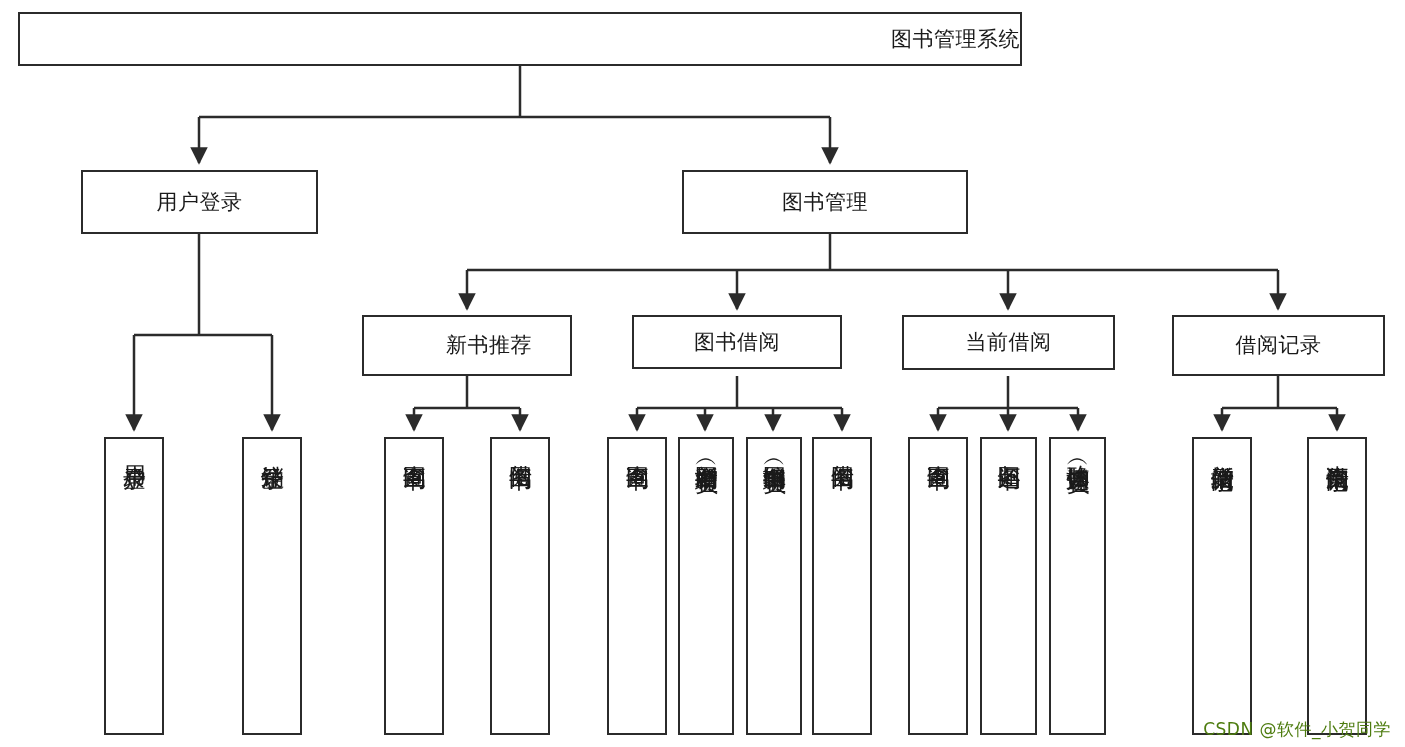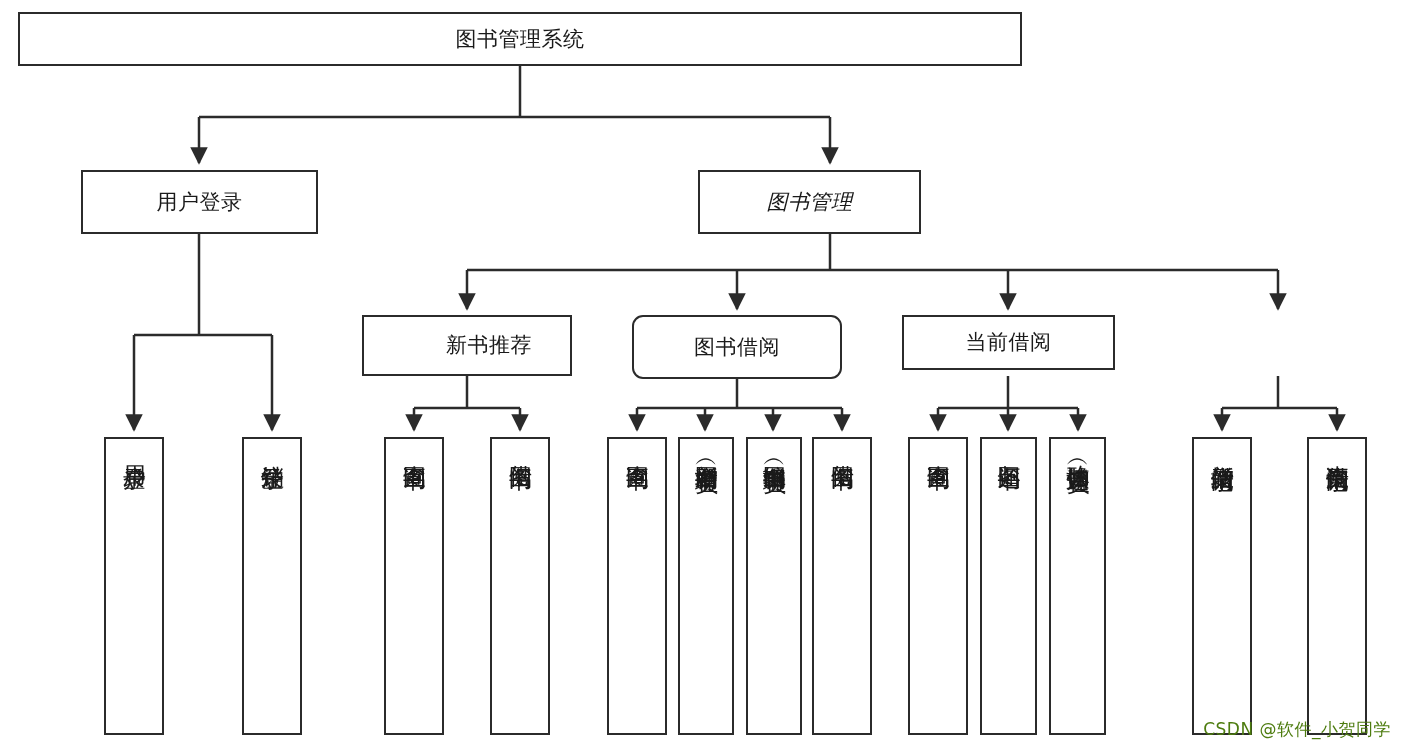--- a/index.html
+++ b/index.html
@@ -126,40 +126,43 @@
       <path d="M 1008 408 L 1008 430" marker-end="url(#arrow)"></path>
       <path d="M 1078 408 L 1078 430" marker-end="url(#arrow)"></path>
 
       <path d="M 1278 376 L 1278 408"></path>
       <path d="M 1222 408 L 1337 408"></path>
       <path d="M 1222 408 L 1222 430" marker-end="url(#arrow)"></path>
       <path d="M 1337 408 L 1337 430" marker-end="url(#arrow)"></path>
     </g>
   </svg>
 
-  <div class="node root horizontal" style="left:18px; top:12px; width:1004px; height:54px;">
+  <div class="node root horizontal" style="left:18px; top:12px; width:1004px; height:54px;justify-content:flex-end;">
     <span class="node-label">图书管理系统</span>
   </div>
 
   <div class="node horizontal" style="left:81px; top:170px; width:237px; height:64px;">
     <span class="node-label">用户登录</span>
   </div>
-  <div class="node horizontal" style="left:698px; top:170px; width:223px; height:64px;font-style:italic;">
+  <div class="node horizontal" style="left:682px; top:170px; width:286px; height:64px;">
     <span class="node-label">图书管理</span>
   </div>
 
   <div class="node horizontal" style="left:362px; top:315px; width:210px; height:61px;padding-left:44px;">
     <span class="node-label">新书推荐</span>
   </div>
-  <div class="node horizontal" style="left:632px; top:315px; width:210px; height:64px;border-radius:11px;">
+  <div class="node horizontal" style="left:632px; top:315px; width:210px; height:54px;">
     <span class="node-label">图书借阅</span>
   </div>
   <div class="node horizontal" style="left:902px; top:315px; width:213px; height:55px;">
     <span class="node-label">当前借阅</span>
   </div>
+  <div class="node horizontal" style="left:1172px; top:315px; width:213px; height:61px;">
+    <span class="node-label">借阅记录</span>
+  </div>
 
   <div class="node vertical" style="left:104px; top:437px; width:60px; height:298px;">
     <span class="node-label">用户登录</span>
   </div>
   <div class="node vertical" style="left:242px; top:437px; width:60px; height:298px;">
     <span class="node-label">注销登录</span>
   </div>
 
   <div class="node vertical" style="left:384px; top:437px; width:60px; height:298px;">
     <span class="node-label">查询图书</span>

